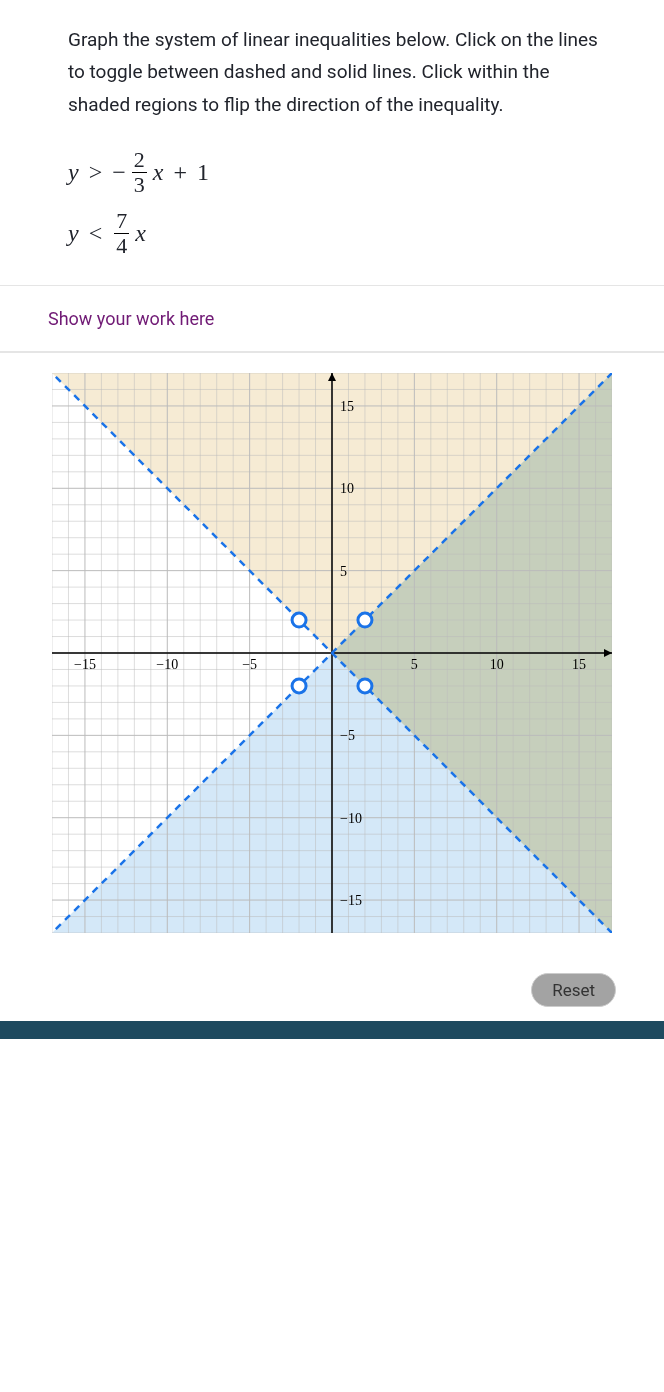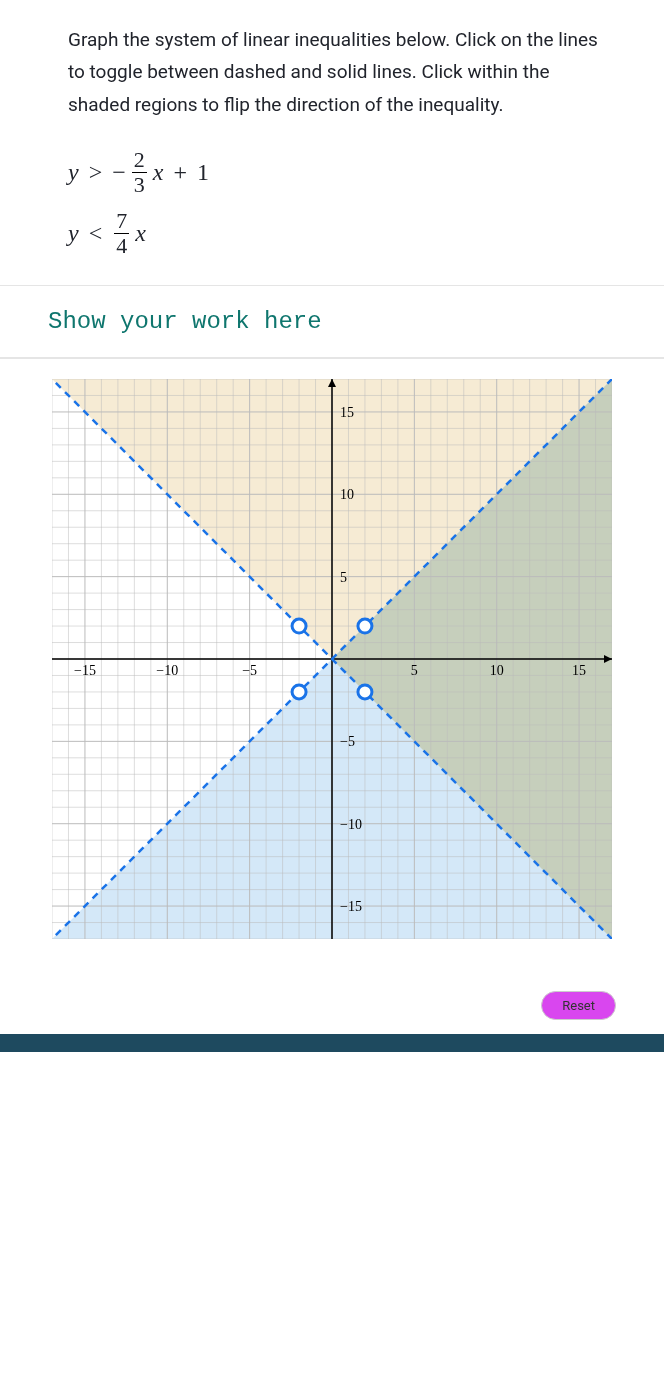--- a/index.html
+++ b/index.html
@@ -39,46 +39,44 @@
     vertical-align: middle;
     margin: 0 2px;
   }
   .frac .num { padding: 0 2px 1px 2px; }
   .frac .den { border-top: 1.5px solid #000; padding: 1px 2px 0 2px; }
   .divider {
     border-top: 1px solid #e5e5e5;
   }
   .work-area {
     padding: 22px 48px;
-    color: #0f766e;
-    font-size: 24px;
-    font-family: Liberation Mono, monospace;
+    color: #701a75;
+    font-size: 18px;
   }
   .graph-wrap {
     border-top: 1px solid #e5e5e5;
     padding-top: 0;
   }
   .graph {
     display: block;
     margin: 0 auto;
   }
   .reset-row {
     text-align: right;
     padding: 10px 48px 14px 0;
   }
   .reset-btn {
     display: inline-block;
     border: 1px solid #ccc;
     border-radius: 20px;
     padding: 6px 20px;
-    font-size: 13px;
+    font-size: 17px;
     color: #333;
-    background: #d946ef;
+    background: #a3a3a3;
     cursor: pointer;
-    margin-top: 12px;
   }
   .footer-bar {
     height: 18px;
     background: linear-gradient(to right, #1e4a5f, #1e4a5f);
   }
 </style>
 </head>
 <body>
 
 <div class="content">

